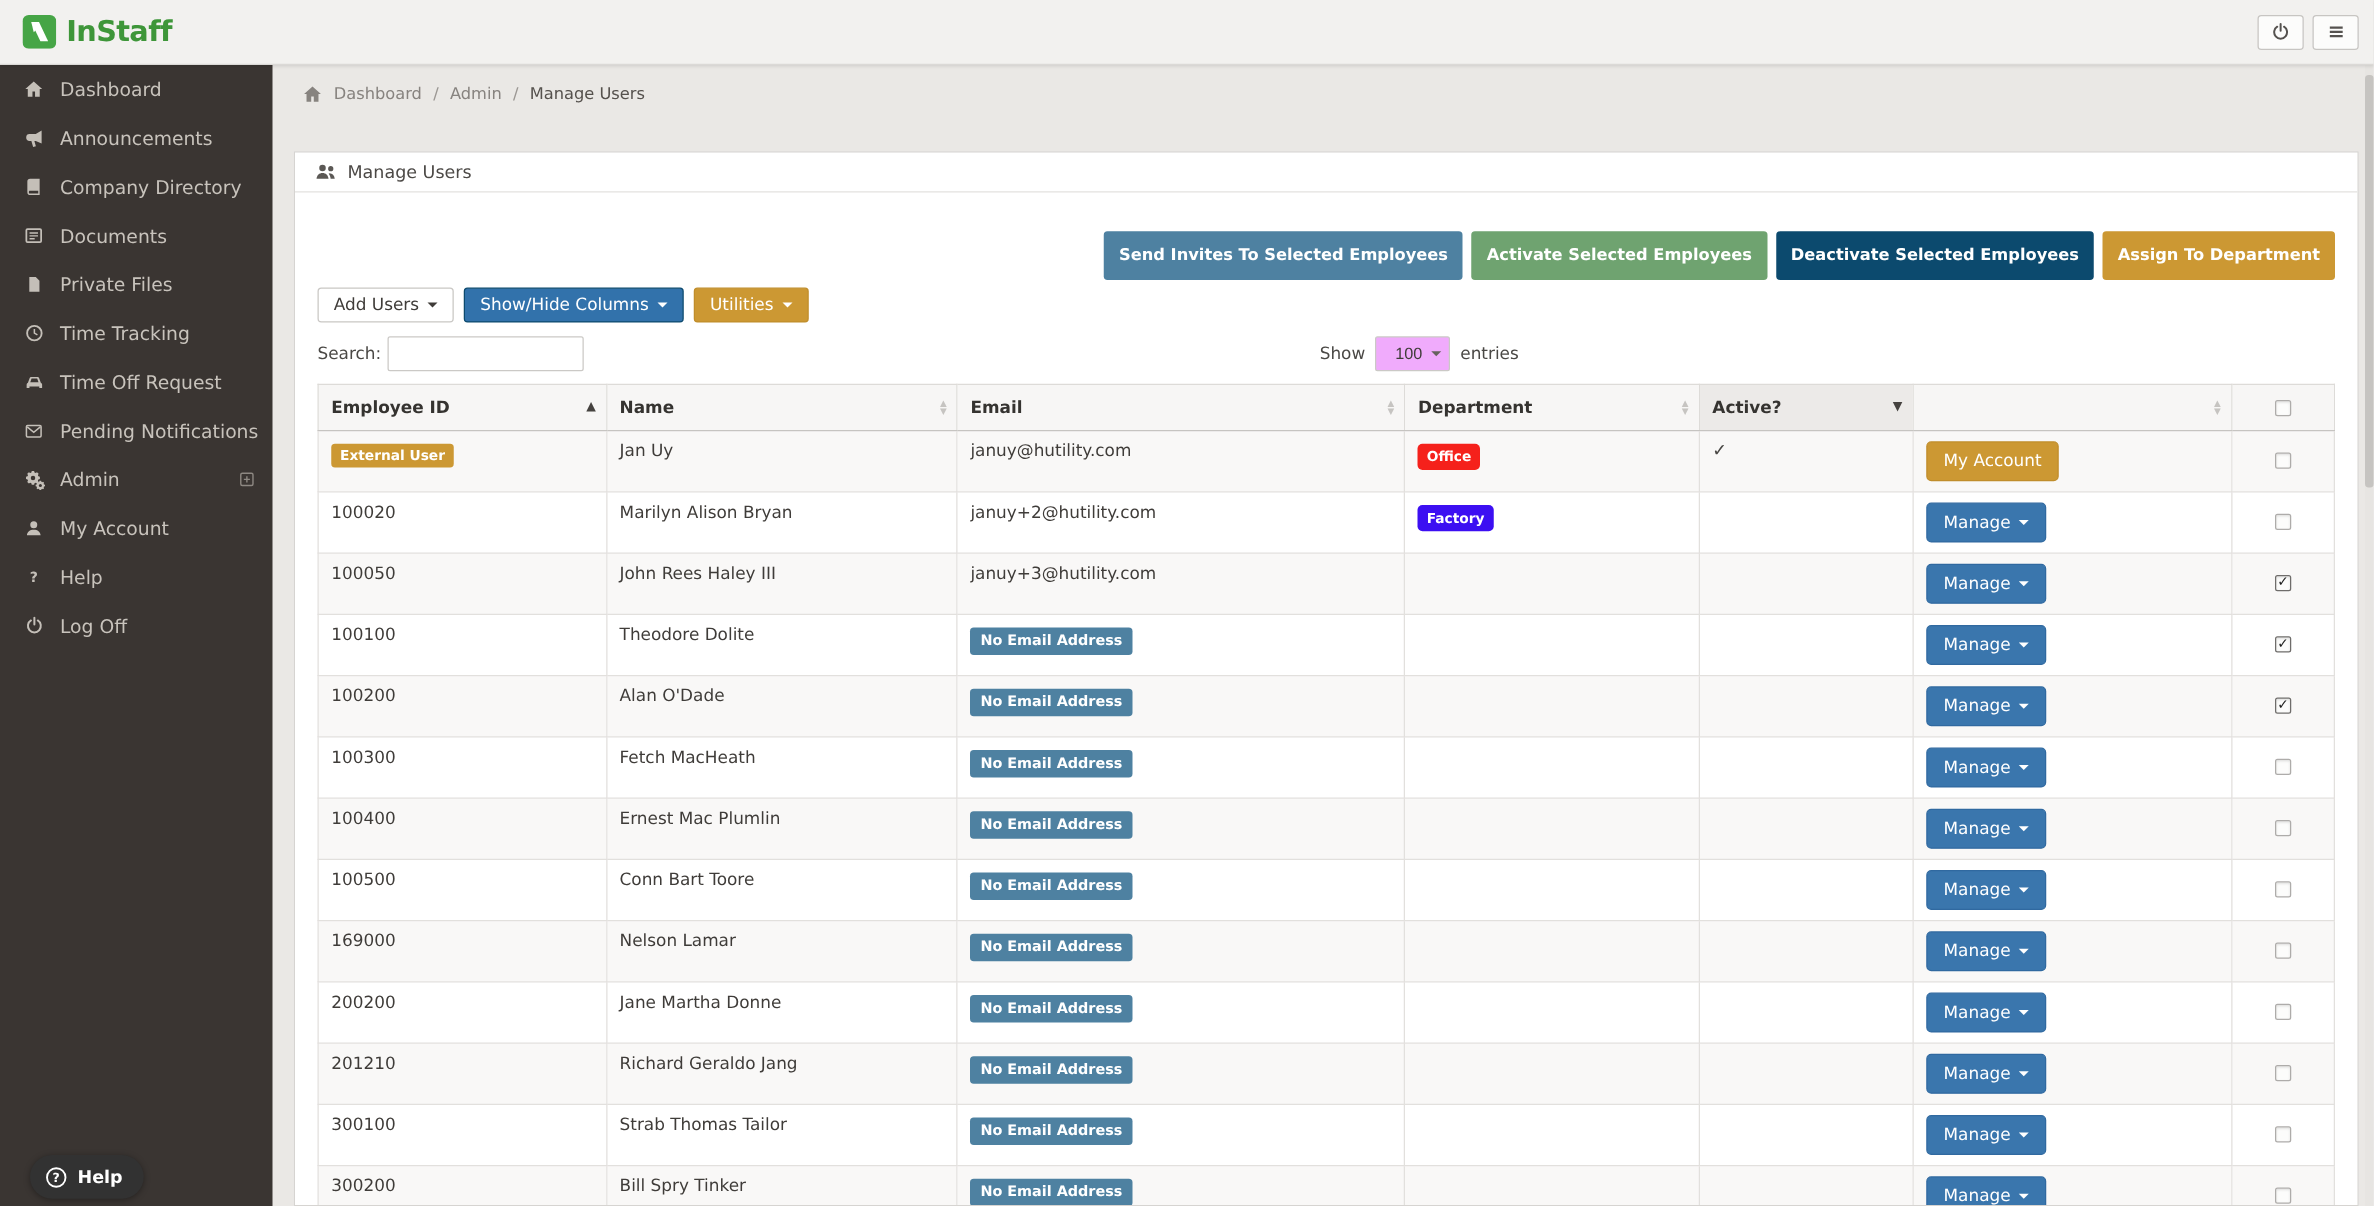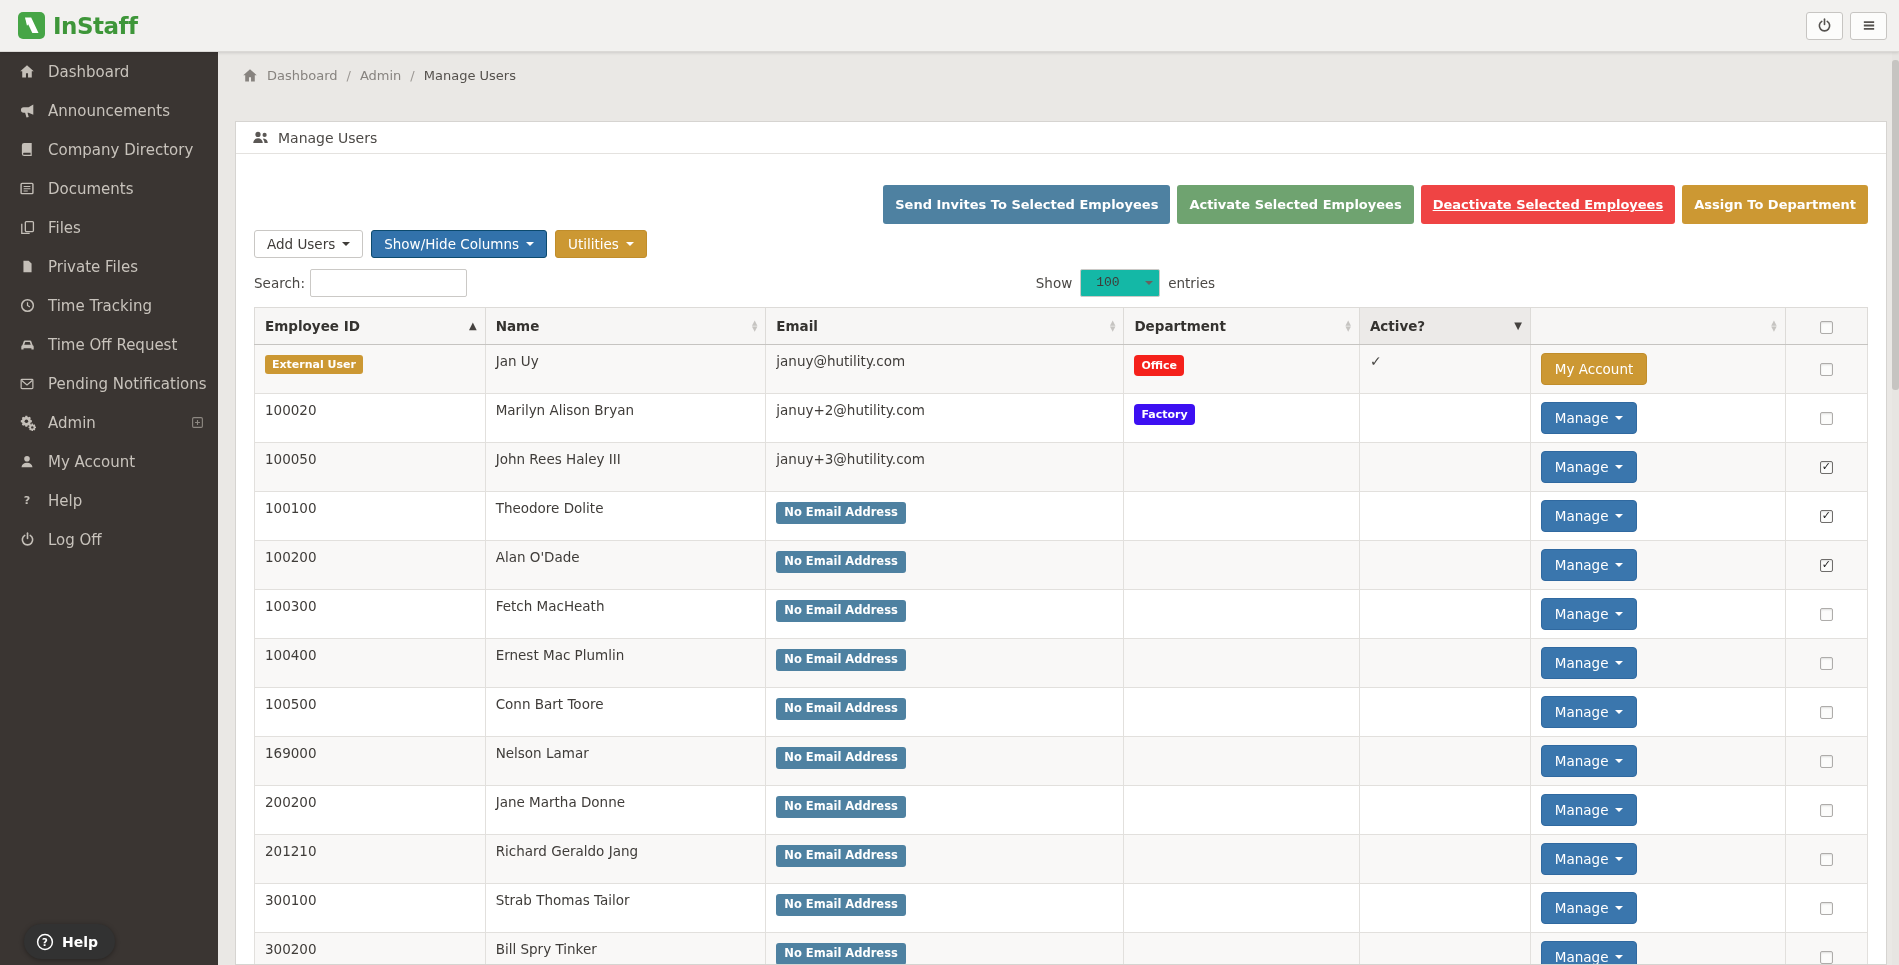--- a/index.html
+++ b/index.html
@@ -55,21 +55,21 @@
     height:32px; padding:7px 16px; border-bottom:1px solid #e4e2df;
     color:#4c4946; font-size:14px; display:flex; align-items:center; gap:9px;
   }
   .panel-heading .icon { color:#5b5855; }
   .panel-body { padding:14px 18px 0; }
 
   
   .btn { border:none; border-radius:3px; font-family:inherit; cursor:pointer; white-space:nowrap; }
   .btn-bulk { color:#fff; font-weight:bold; font-size:13px; padding:0 12px; height:39px; }
   .bg-steel { background:#4e81a1; } .bg-green { background:#6fa370; }
-  .bg-red   { background:#ef4444;text-decoration:underline; } .bg-gold  { background:#cc9833; }
+  .bg-red   { background:#0c4a6e; } .bg-gold  { background:#cc9833; }
   .bulk-row { display:flex; justify-content:flex-end; gap:7px; margin-top:17px; }
 
   .toolbar-row { display:flex; gap:8px; margin-top:6px; }
   .btn-tb { font-size:13.5px; padding:0 12px; height:28px; display:inline-flex; align-items:center; border-radius:3px; }
   .btn-default { background:#fff; border:1px solid #c9c7c4; color:#3f3c39; }
   .btn-blue    { background:#3272ab; border:1px solid #0c4a6e; color:#fff; }
   .btn-gold    { background:#cc9833; border:1px solid #c08d2b; color:#fff; }
   .caret {
     display:inline-block; margin-left:7px; width:0; height:0;
     border-top:4px solid currentColor; border-left:4px solid transparent; border-right:4px solid transparent;
@@ -77,23 +77,23 @@
 
   
   .filter-row { display:flex; align-items:center; margin-top:10px; font-size:13.5px; color:#4a4845; height:29px; }
   .search-input {
     width:157px; height:28px; border:1px solid #cbc9c6; border-radius:2px;
     margin-left:5px; padding:0 7px; font-size:13px; font-family:inherit; background:#fff;
   }
   .length-ctl { margin-left:auto; margin-right:653px; display:flex; align-items:center; gap:8px; }
   .sel-wrap { position:relative; display:inline-block; }
   .sel-wrap select {
-    appearance:none; -webkit-appearance:none; width:80px; height:28px;
-    border:1px solid #cbc9c6; border-radius:2px; background:#14b8a6;
-    font-family:Liberation Mono, monospace; font-size:13px; color:#3f3c39; padding:0 0 0 15px; cursor:pointer;
+    appearance:none; -webkit-appearance:none; width:60px; height:28px;
+    border:1px solid #cbc9c6; border-radius:2px; background:#f0abfc;
+    font-family:Liberation Sans, sans-serif; font-size:13px; color:#3f3c39; padding:0 0 0 15px; cursor:pointer;
   }
   .sel-caret {
     position:absolute; right:7px; top:50%; transform:translateY(-50%); pointer-events:none;
     width:0; height:0; border-top:4px solid #66625e; border-left:4px solid transparent; border-right:4px solid transparent;
   }
 
   
   .table-wrap { margin-top:10px; }
   table { width:100%; border-collapse:collapse; table-layout:fixed; }
   thead th {
@@ -219,31 +219,20 @@
     <a class="side-item">
       <span class="icon">
         <svg width="16" height="15" viewBox="0 0 16 16">
           <g fill="none" stroke="currentColor">
             <rect x="1.7" y="2.5" width="12.6" height="11" rx="1" stroke-width="1.5"></rect>
             <path d="M4.4 5.8h7.2M4.4 8.2h7.2M4.4 10.6h4.4" stroke-width="1.2"></path>
           </g>
         </svg>
       </span>
       <span class="side-label">Documents</span>
-    </a>
-    <a class="side-item">
-      <span class="icon">
-        <svg width="15" height="15" viewBox="0 0 16 16">
-          <g fill="none" stroke="currentColor" stroke-width="1.4">
-            <rect x="5.7" y="1.7" width="8.6" height="10.6" rx="1"></rect>
-            <path d="M10.3 14.3H1.9V3.9"></path>
-          </g>
-        </svg>
-      </span>
-      <span class="side-label">Files</span>
     </a>
     <a class="side-item">
       <span class="icon">
         <svg width="13" height="15" viewBox="0 0 16 16">
           <path fill="currentColor" d="M3 .8h6.4L13 4.4V15.2H3z"></path>
         </svg>
       </span>
       <span class="side-label">Private Files</span>
     </a>
     <a class="side-item">

